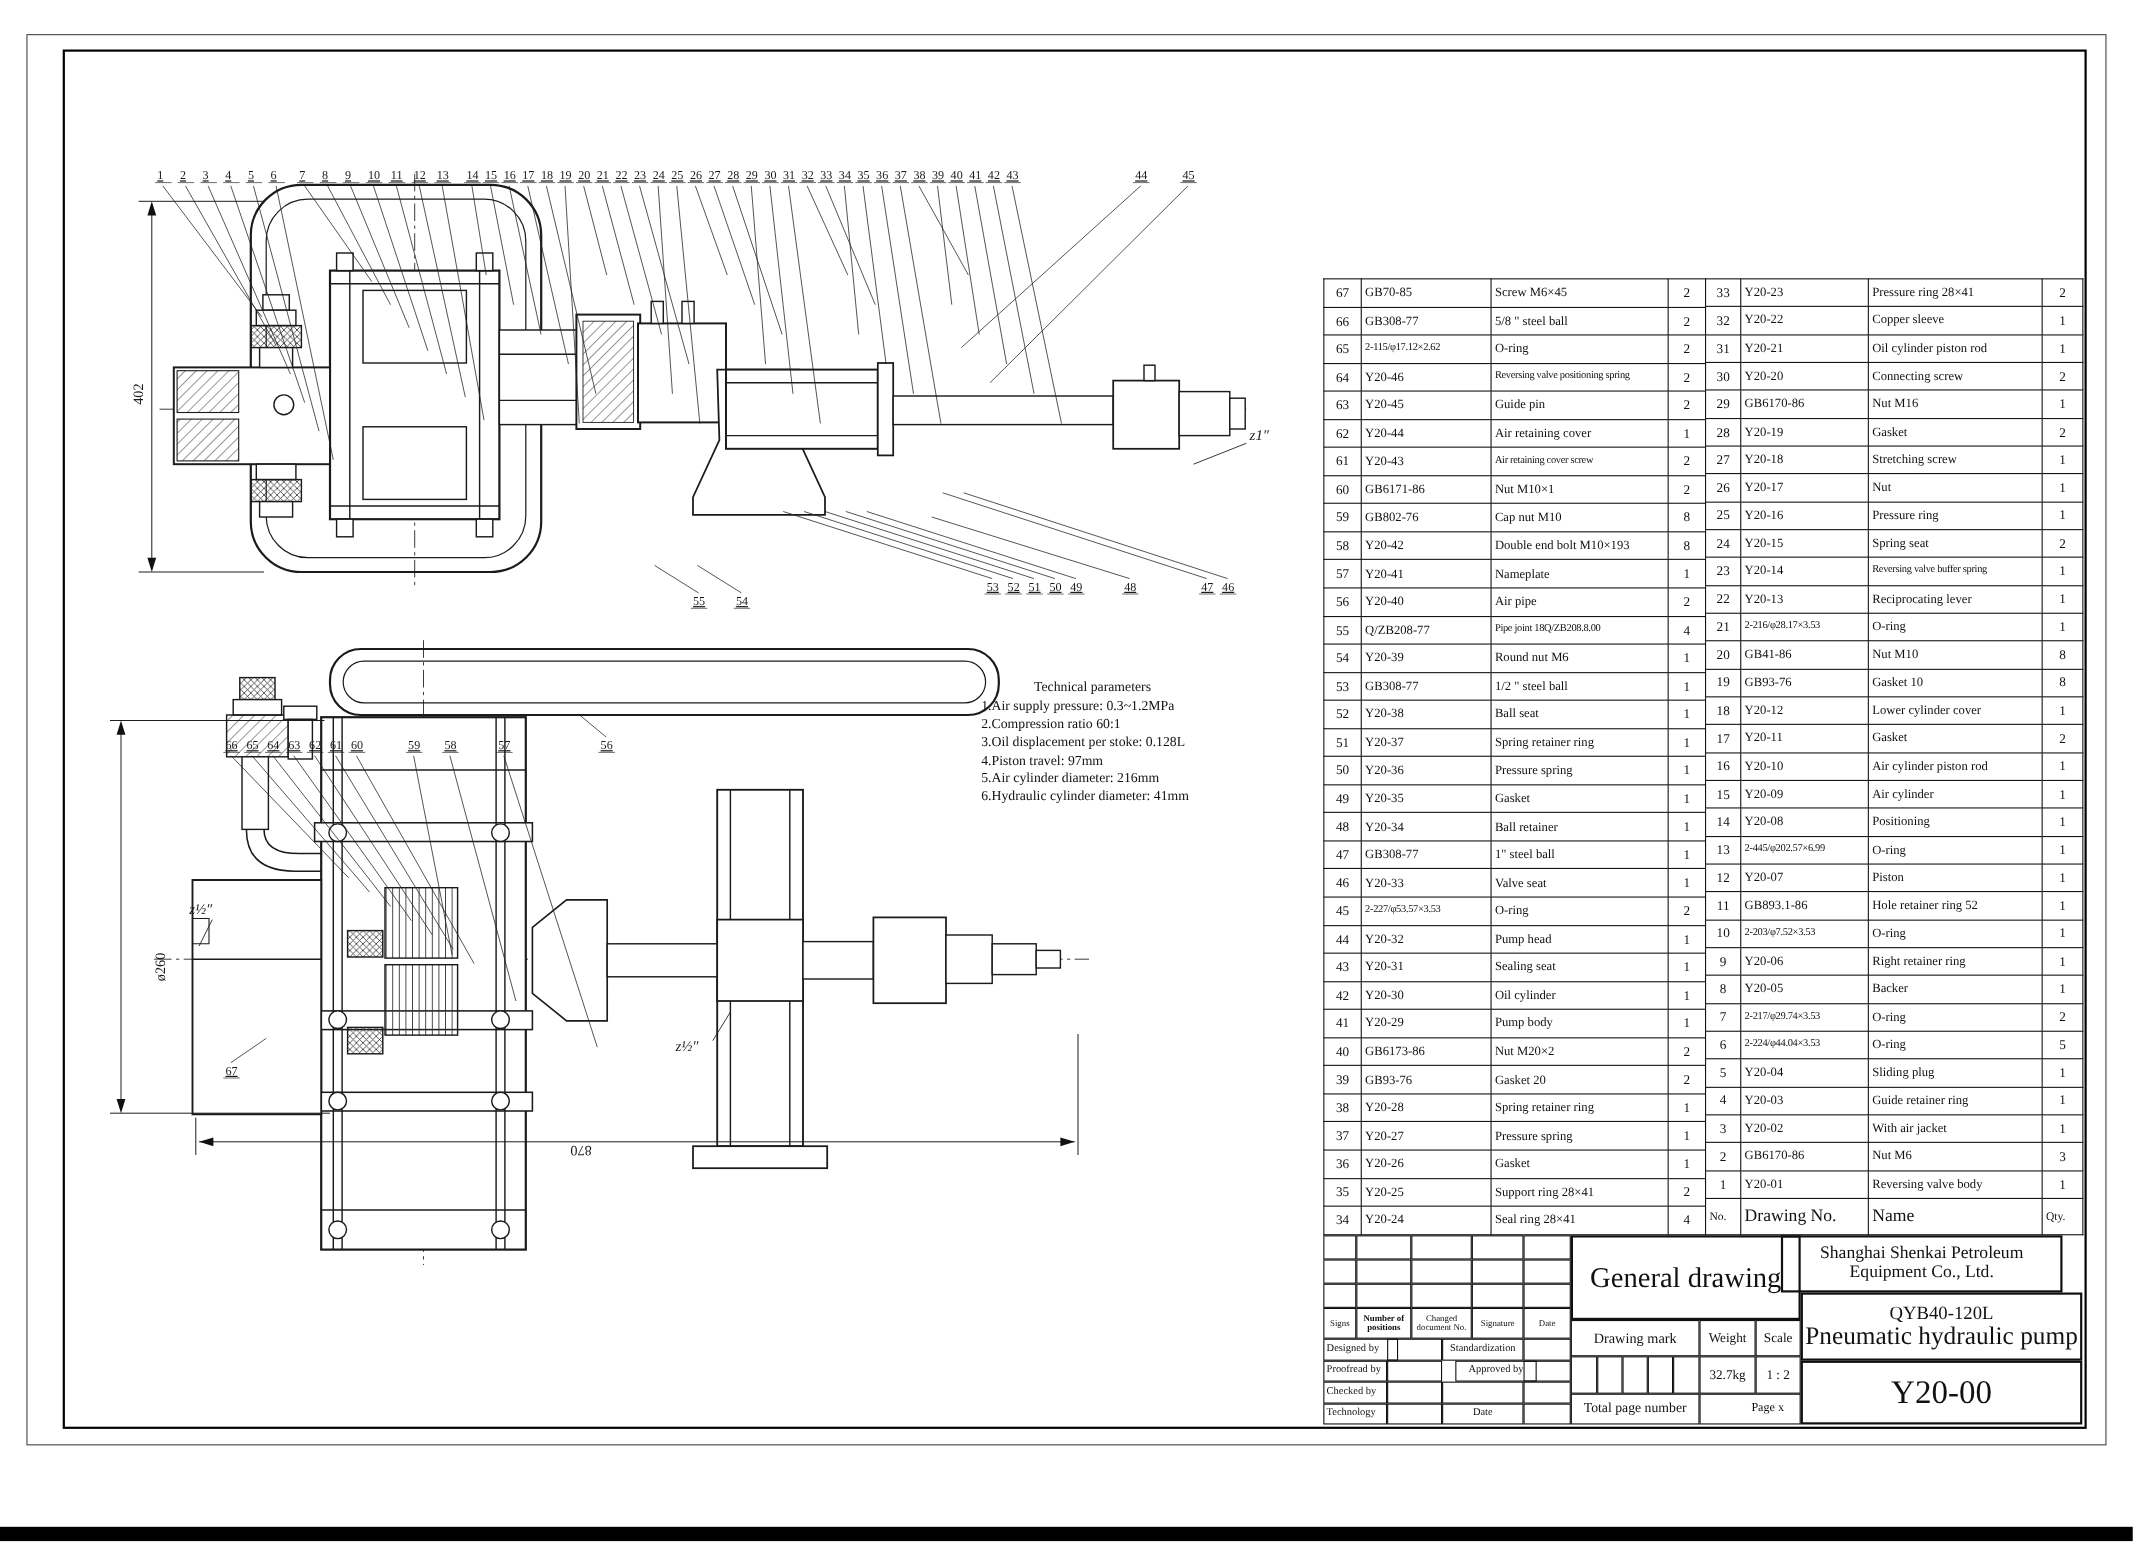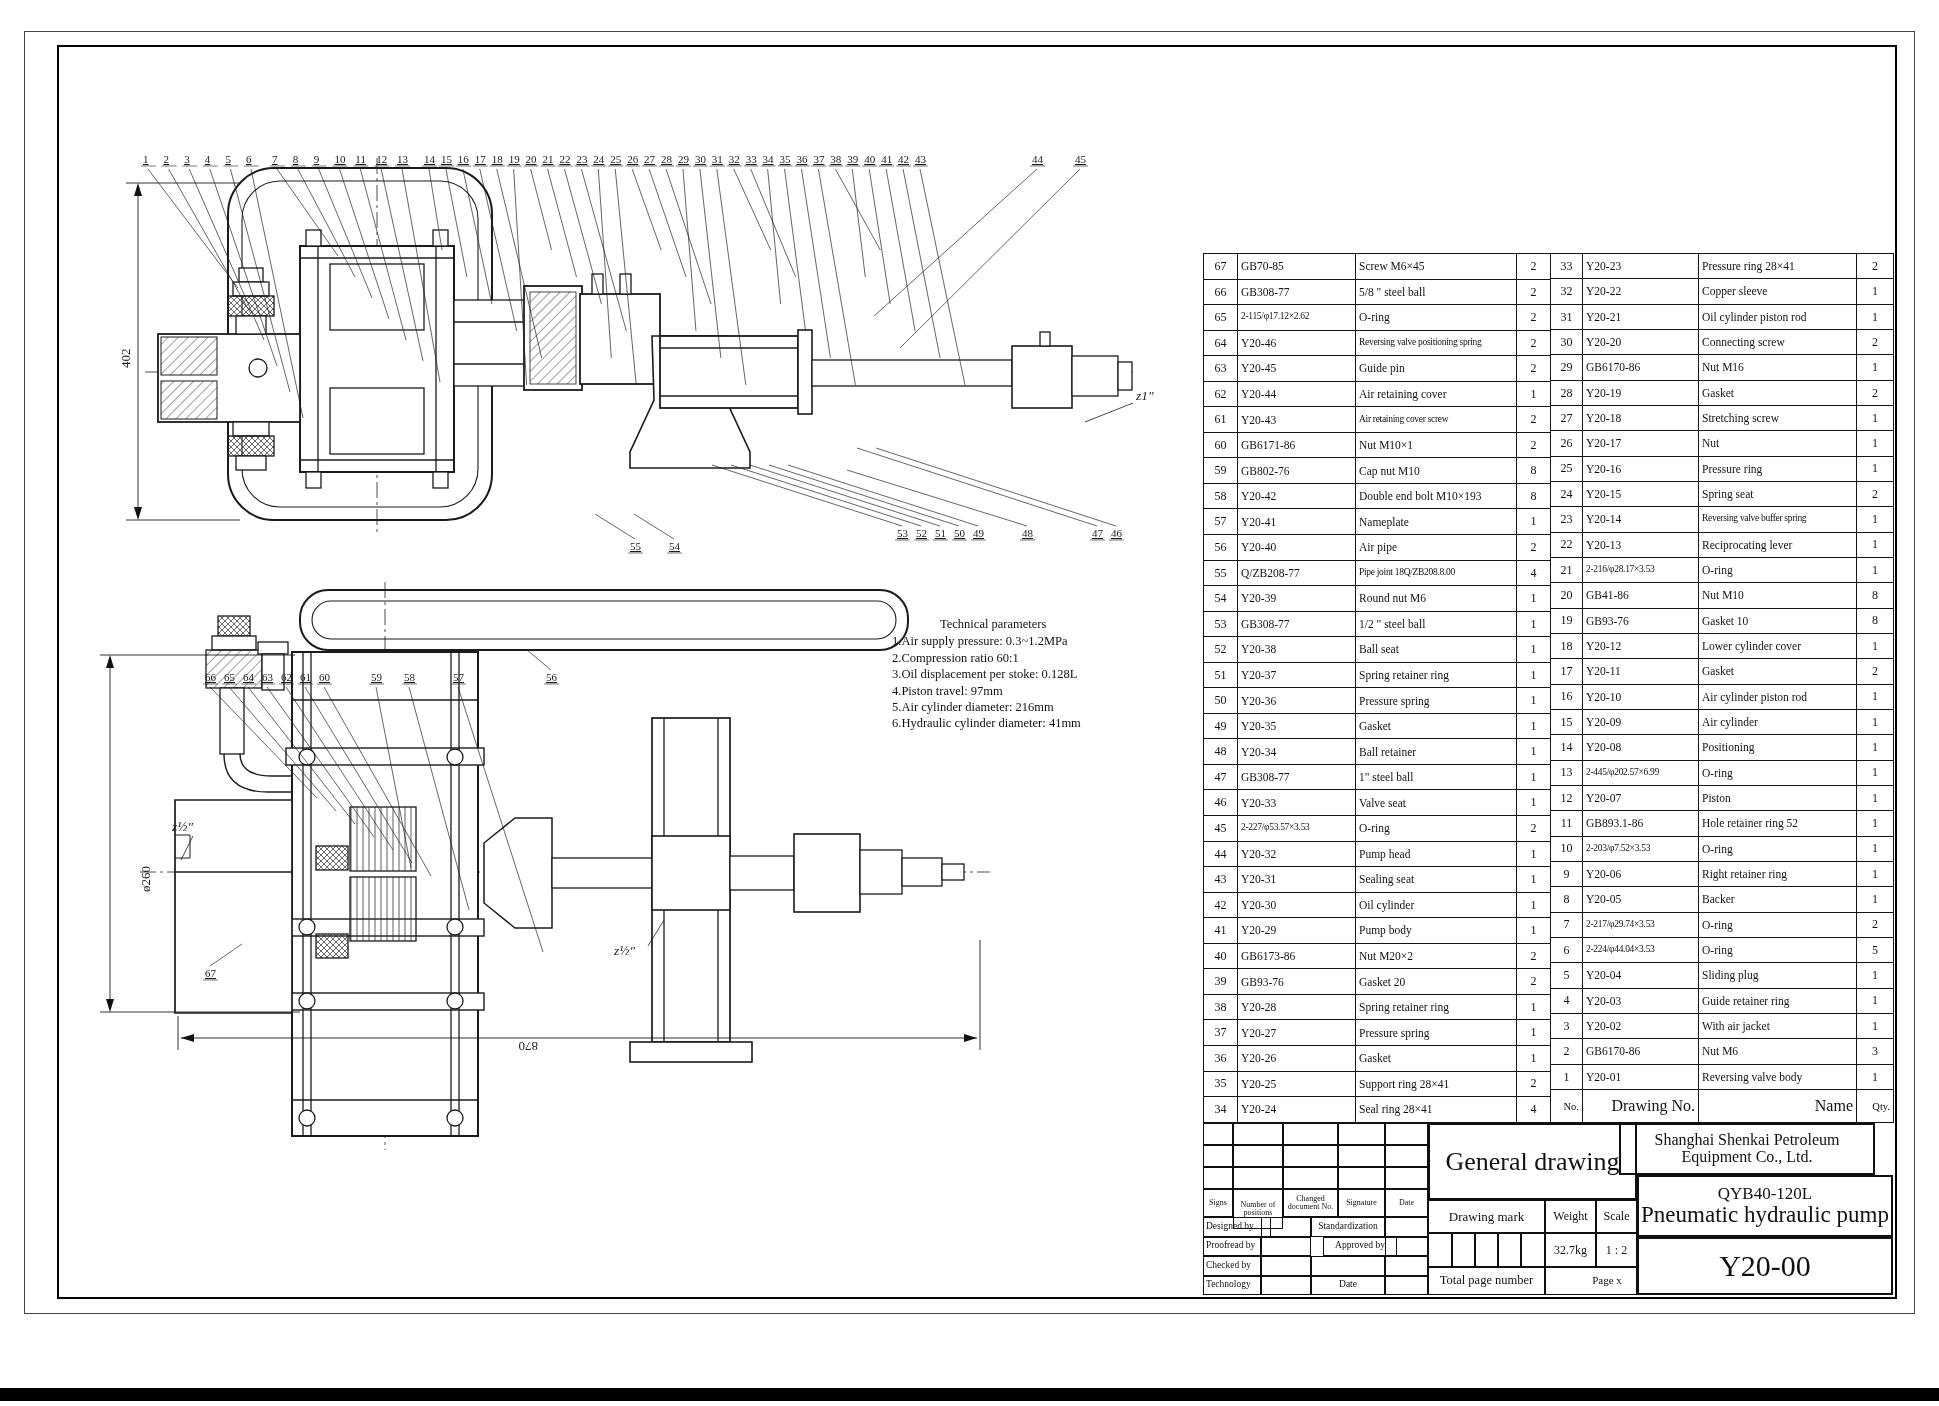--- a/index.html
+++ b/index.html
@@ -13,21 +13,21 @@
   .dimtxt{font-family:"Liberation Serif",serif;font-size:13px;fill:#1a1a1a;}
   .thread{font-family:"Liberation Serif",serif;font-size:13.5px;fill:#1a1a1a;font-style:italic;}
   
   .ptable{position:absolute;border-collapse:collapse;table-layout:fixed;background:#fff;}
   .ptable td{border:1.5px solid #141414;font-size:11.5px;padding:0 3px;height:23px;overflow:hidden;line-height:1.05;}
   .ptable td:nth-child(1){text-align:center;font-size:12px;}
   .ptable td:nth-child(2){white-space:nowrap;}
   .ptable td:nth-child(3){white-space:normal;}
   .ptable td:nth-child(4){text-align:center;font-size:12px;}
   .ptable td.sm{font-size:9.5px;letter-spacing:-0.3px;}
-  .ptable tr.footer td{height:30px;text-align:right;}
+  .ptable tr.footer td{height:30px;text-align:left;}
   .ptable tr.footer td:nth-child(2),.ptable tr.footer td:nth-child(3){font-size:16px;}
   .ptable tr.footer td:nth-child(1),.ptable tr.footer td:nth-child(4){font-size:10.5px;}
   
   .techparams{position:absolute;left:892px;top:616px;width:260px;font-size:12.5px;line-height:16.4px;}
   .techparams .tp-title{padding-left:48px;margin-bottom:1px;}
   
   #titleblock{position:absolute;left:1203px;top:1123px;width:690px;height:172px;}
   .tbc{position:absolute;box-sizing:border-box;border:1.3px solid #101010;display:flex;
        align-items:center;justify-content:center;text-align:center;overflow:hidden;line-height:1.05;}
   .tbc.left{justify-content:flex-start;padding-left:2px;text-align:left;}
@@ -840,21 +840,21 @@
         <div class="tbc" style="left: 30px; top: 22px; width: 50px; height: 22px; font-size: 9px;"></div>
         <div class="tbc" style="left: 80px; top: 22px; width: 55px; height: 22px; font-size: 9px;"></div>
         <div class="tbc" style="left: 135px; top: 22px; width: 47px; height: 22px; font-size: 9px;"></div>
         <div class="tbc" style="left: 182px; top: 22px; width: 43px; height: 22px; font-size: 9px;"></div>
         <div class="tbc" style="left: 0px; top: 44px; width: 30px; height: 22px; font-size: 9px;"></div>
         <div class="tbc" style="left: 30px; top: 44px; width: 50px; height: 22px; font-size: 9px;"></div>
         <div class="tbc" style="left: 80px; top: 44px; width: 55px; height: 22px; font-size: 9px;"></div>
         <div class="tbc" style="left: 135px; top: 44px; width: 47px; height: 22px; font-size: 9px;"></div>
         <div class="tbc" style="left: 182px; top: 44px; width: 43px; height: 22px; font-size: 9px;"></div>
         <div class="tbc" style="left: 0px; top: 66px; width: 30px; height: 28px; font-size: 8px;">Signs</div>
-        <div class="tbc" style="left: 30px; top: 66px; width: 50px; height: 40px; font-size: 8px;">Number of positions</div>
+        <div class="tbc" style="left: 30px; top: 66px; width: 50px; height: 28px; font-size: 8px; font-weight: bold;">Number of positions</div>
         <div class="tbc" style="left: 80px; top: 66px; width: 55px; height: 28px; font-size: 8px;">Changed document No.</div>
         <div class="tbc" style="left: 135px; top: 66px; width: 47px; height: 28px; font-size: 8px;">Signature</div>
         <div class="tbc" style="left: 182px; top: 66px; width: 43px; height: 28px; font-size: 8px;">Date</div>
         <div class="tbc left" style="left: 0px; top: 94px; width: 68px; height: 19.5px; font-size: 9.5px;">Designed by</div>
         <div class="tbc" style="left: 58px; top: 94px; width: 50px; height: 19.5px; font-size: 9.5px;"></div>
         <div class="tbc" style="left: 108px; top: 94px; width: 74px; height: 19.5px; font-size: 9.5px;">Standardization</div>
         <div class="tbc" style="left: 182px; top: 94px; width: 43px; height: 19.5px; font-size: 9.5px;"></div>
         <div class="tbc left" style="left: 0px; top: 113.5px; width: 58px; height: 19.5px; font-size: 9.5px;">Proofread by</div>
         <div class="tbc" style="left: 58px; top: 113.5px; width: 50px; height: 19.5px; font-size: 9.5px;"></div>
         <div class="tbc" style="left: 108px; top: 113.5px; width: 74px; height: 19.5px; font-size: 9.5px; margin-left: 12px;">Approved by</div>

